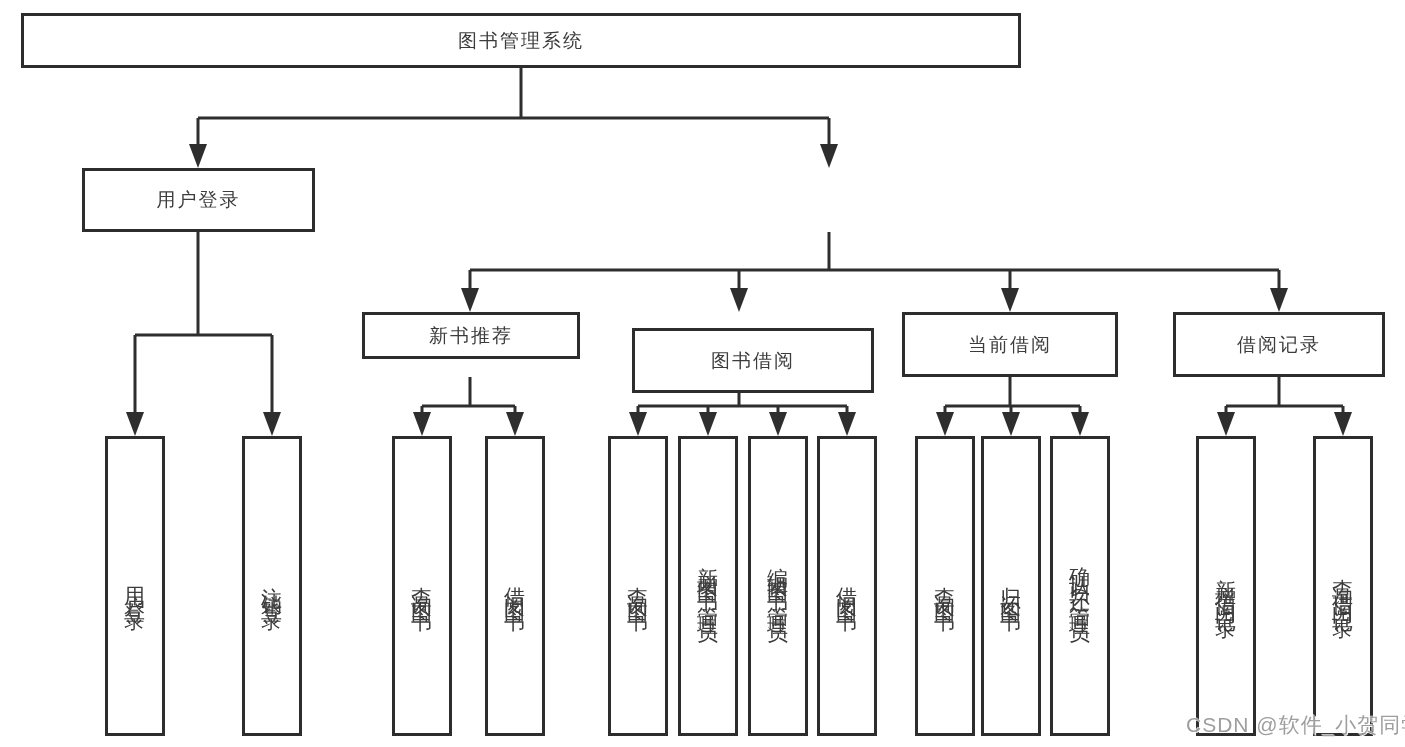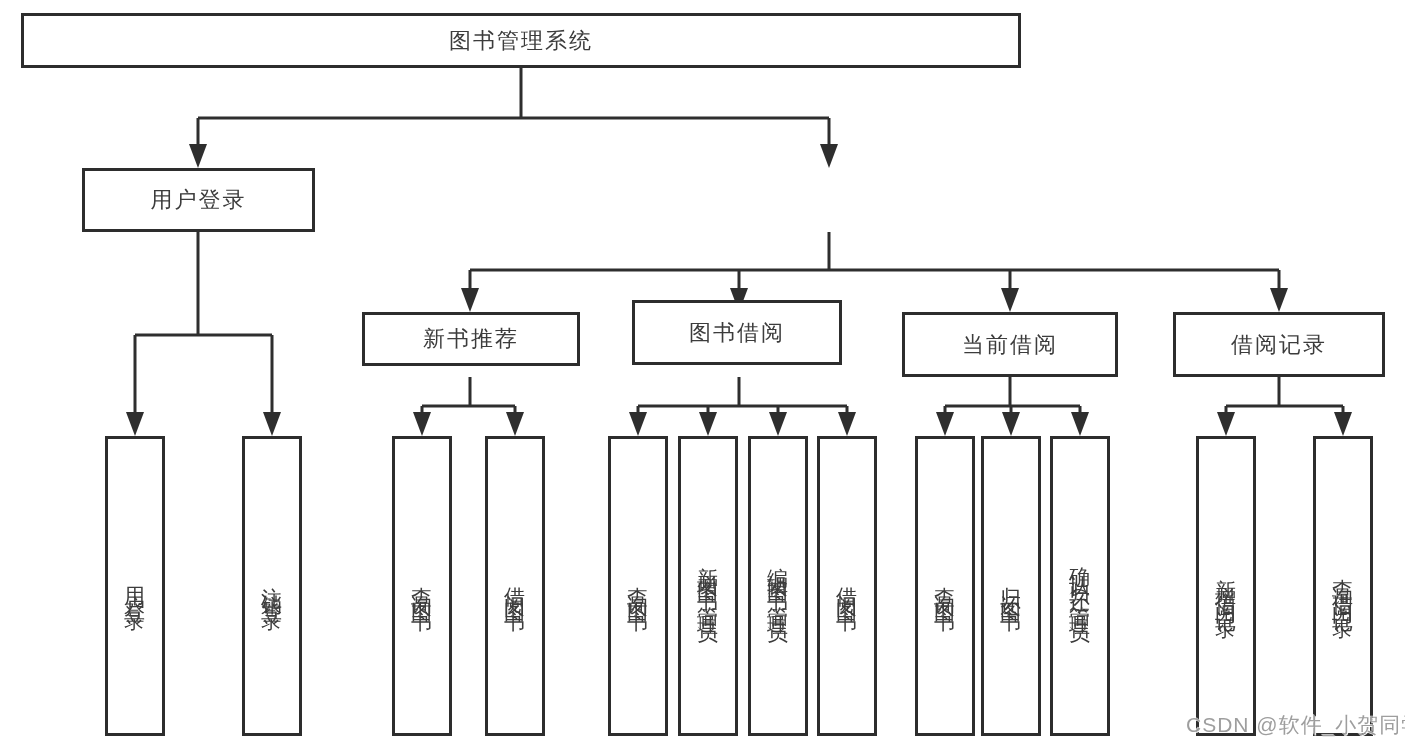--- a/index.html
+++ b/index.html
@@ -21,21 +21,21 @@
     position: absolute;
     box-sizing: border-box;
     border: 3px solid #2d2d2d;
     background: #ffffff;
     display: flex;
     align-items: center;
     justify-content: center;
     color: #3c3c3c;
   }
   .node.h span {
-    font-size: 22px;
+    font-size: 19px;
     letter-spacing: 2px;
     white-space: nowrap;
   }
   .node.v span {
     writing-mode: vertical-rl;
     text-orientation: mixed;
     font-size: 21px;
     letter-spacing: 8px;
     line-height: 1;
     white-space: nowrap;
@@ -82,24 +82,24 @@
   </svg>
 
   <div class="node h" style="left:21px; top:13px; width:1000px; height:55px;">
     <span>图书管理系统</span>
   </div>
 
   <div class="node h" style="left:82px; top:168px; width:233px; height:64px;">
     <span>用户登录</span>
   </div>
 
-  <div class="node h" style="left:362px; top:312px; width:218px; height:54px;">
+  <div class="node h" style="left:362px; top:312px; width:218px; height:47px;">
     <span>新书推荐</span>
   </div>
-  <div class="node h" style="left:632px; top:300px; width:210px; height:65px;">
+  <div class="node h" style="left:632px; top:328px; width:242px; height:65px;">
     <span>图书借阅</span>
   </div>
   <div class="node h" style="left:902px; top:312px; width:216px; height:65px;">
     <span>当前借阅</span>
   </div>
   <div class="node h" style="left:1173px; top:312px; width:212px; height:65px;">
     <span>借阅记录</span>
   </div>
 
   <div class="node v" style="left:105px; top:436px; width:60px; height:300px;">

